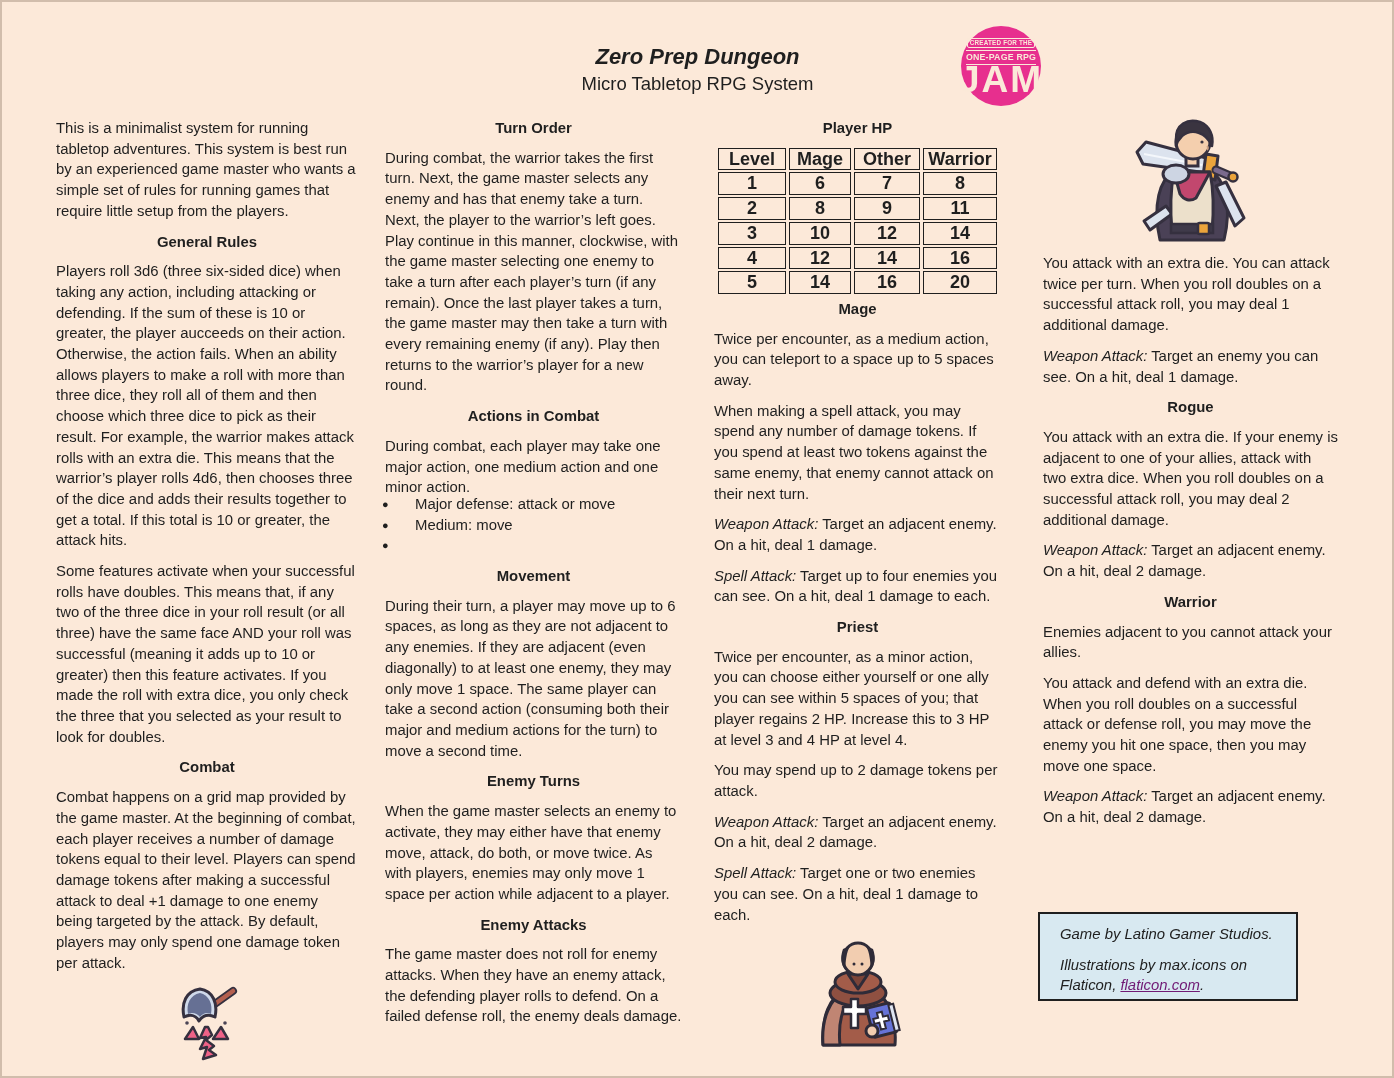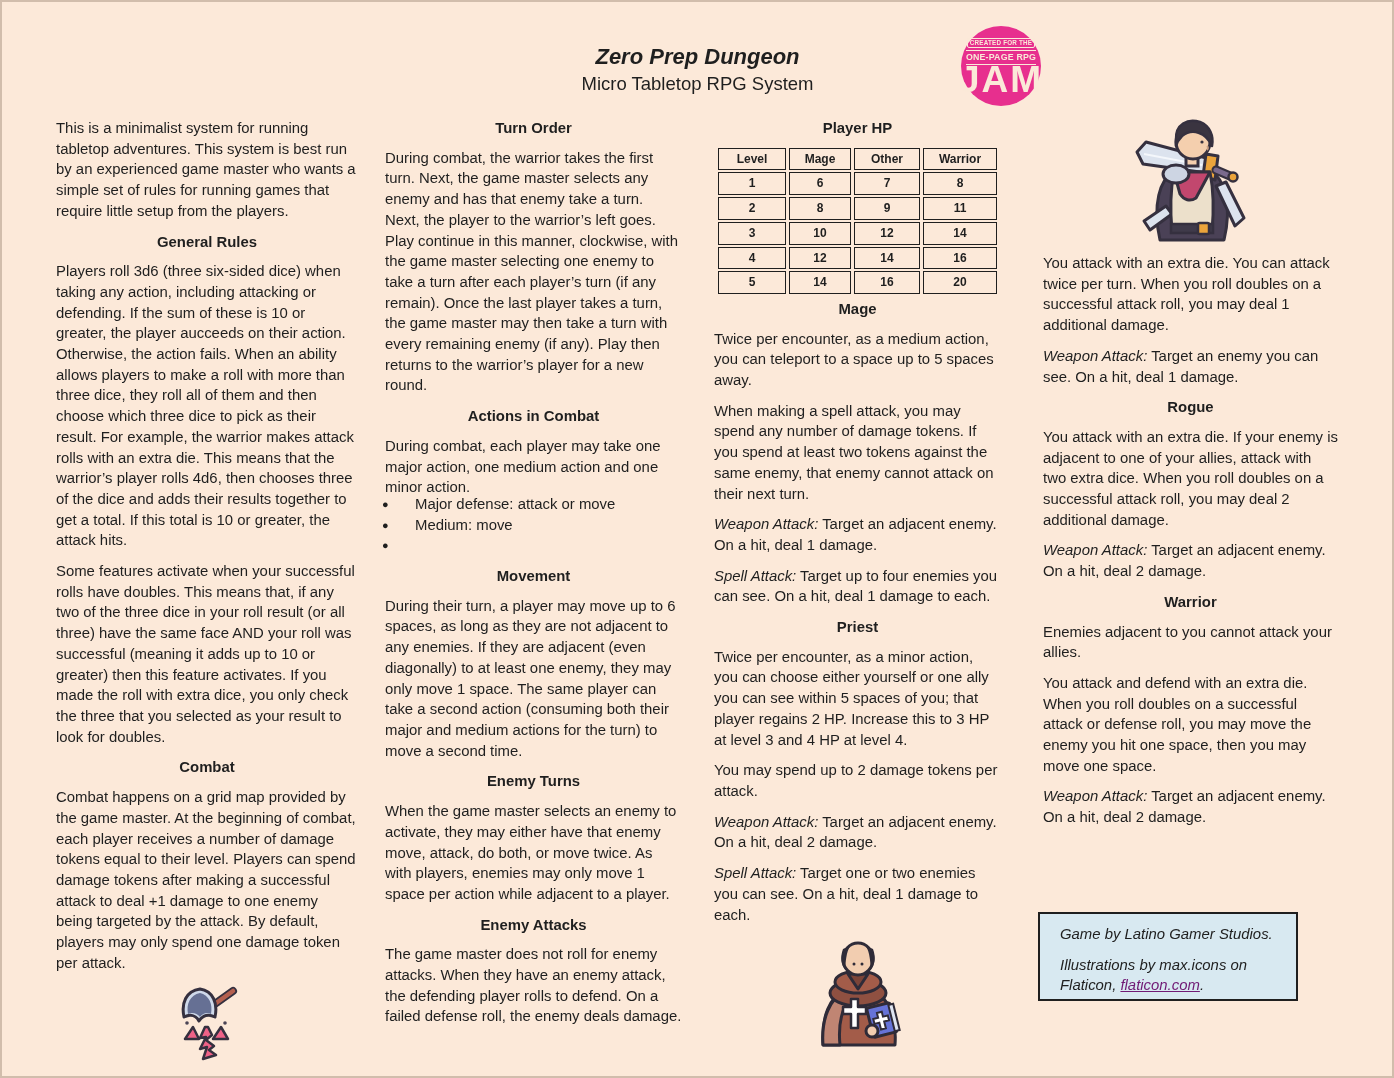--- a/index.html
+++ b/index.html
@@ -33,21 +33,21 @@
   .h-underline { text-decoration:underline; }
   .it { font-style:italic; }
 
   .bullets { margin:-4px 0 10px; padding:0; list-style:none; }
   .bullets li { display:flex; }
   .bullet-dot { flex:0 0 38px; padding-left:5px; font-size:11px; box-sizing:border-box; }
 
   .hp-table { border-collapse:separate; border-spacing:3px 2px; margin:-2px auto 2px; }
   .hp-table th, .hp-table td {
     border:1.5px solid #1f1f1f; font-weight:bold; text-align:center;
-    padding:0 4px; height:19px; font-size:12px;
+    padding:0 4px; height:19px; font-size:18px;
   }
   .hp-table th:nth-child(1), .hp-table td:nth-child(1) { width:58px; }
   .hp-table th:nth-child(2), .hp-table td:nth-child(2) { width:52px; }
   .hp-table th:nth-child(3), .hp-table td:nth-child(3) { width:56px; }
   .hp-table th:nth-child(4), .hp-table td:nth-child(4) { width:64px; }
 
   .fig { line-height:0; }
   .axe-fig    { margin:8px 0 0 125px; width:66px; }
   .priest-fig { margin:8px auto 0; width:96px; }
   .ranger-fig { margin:0 auto 6px; width:122px; }

